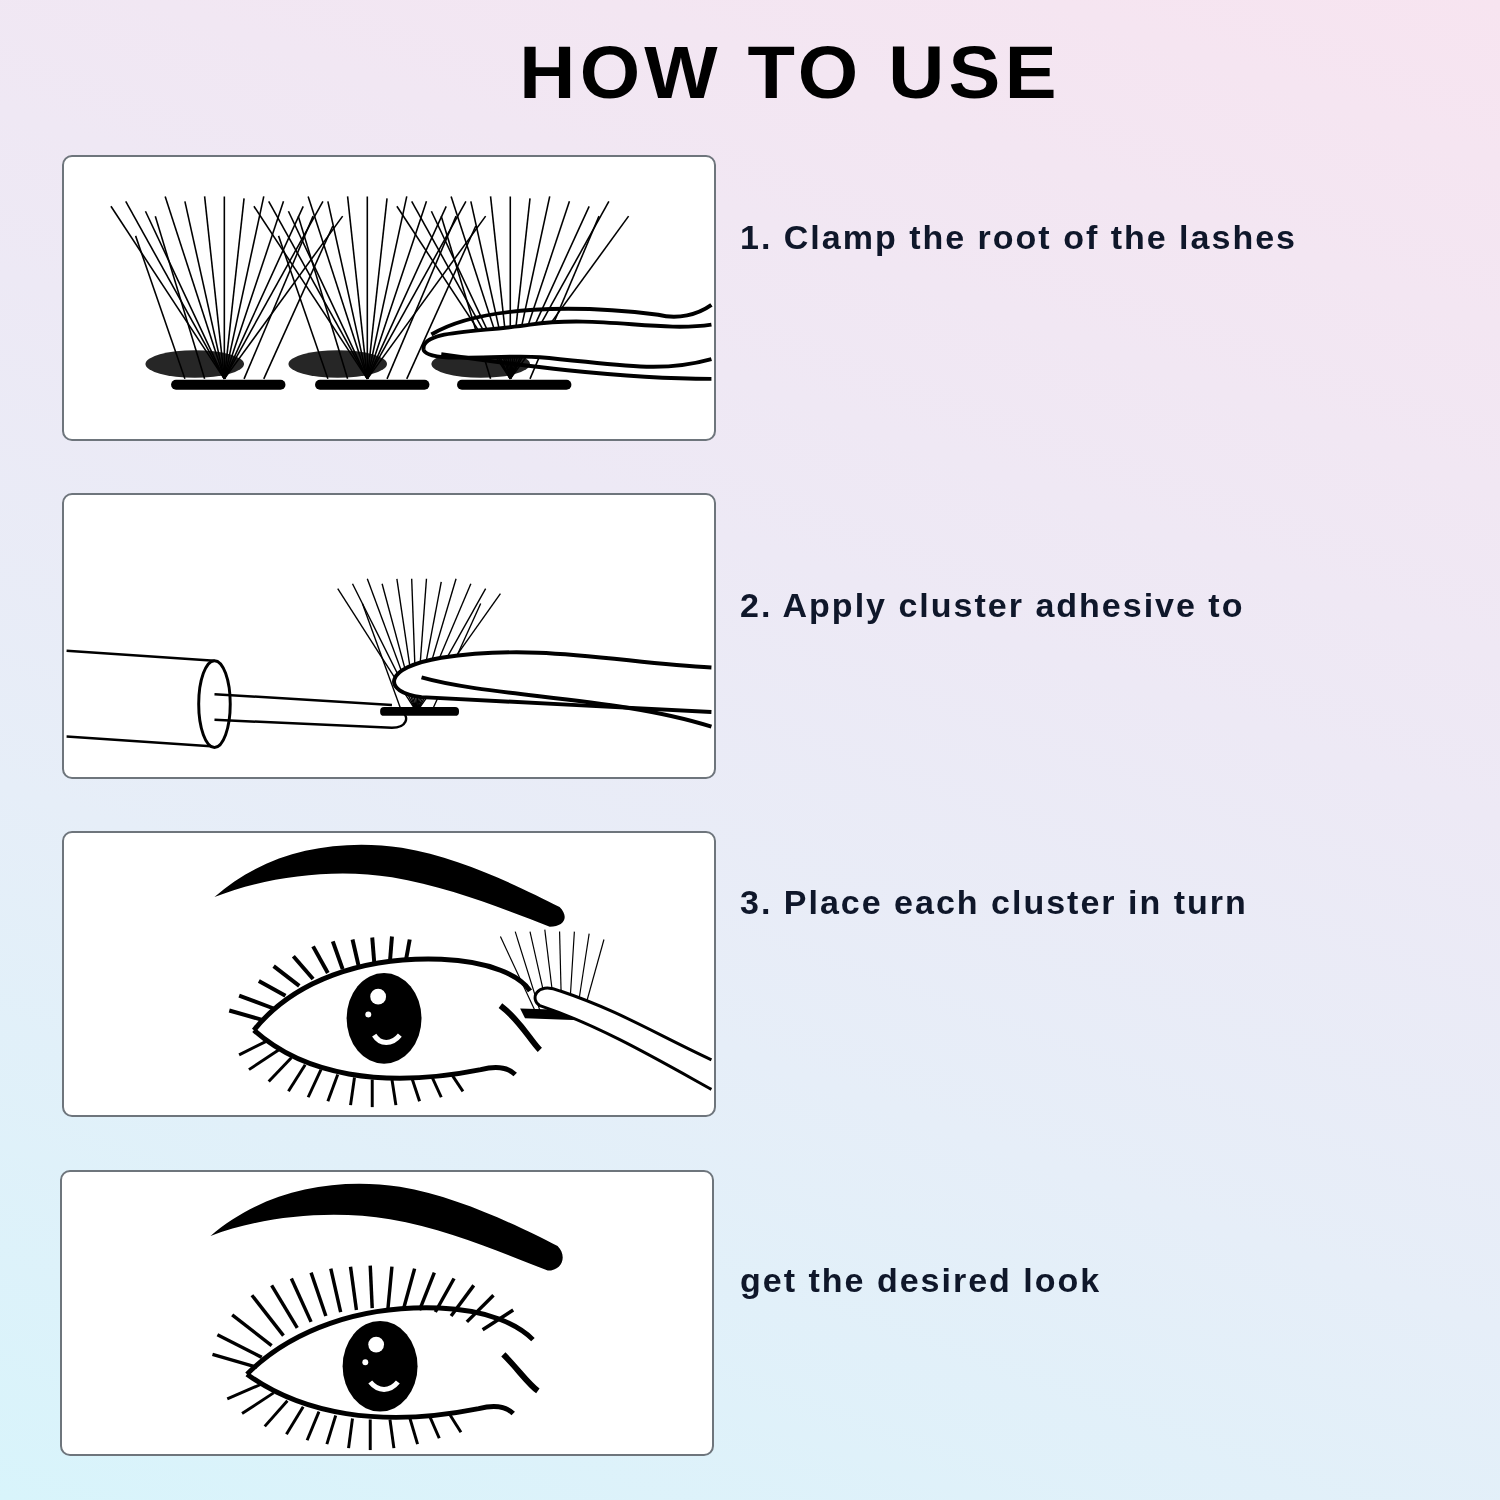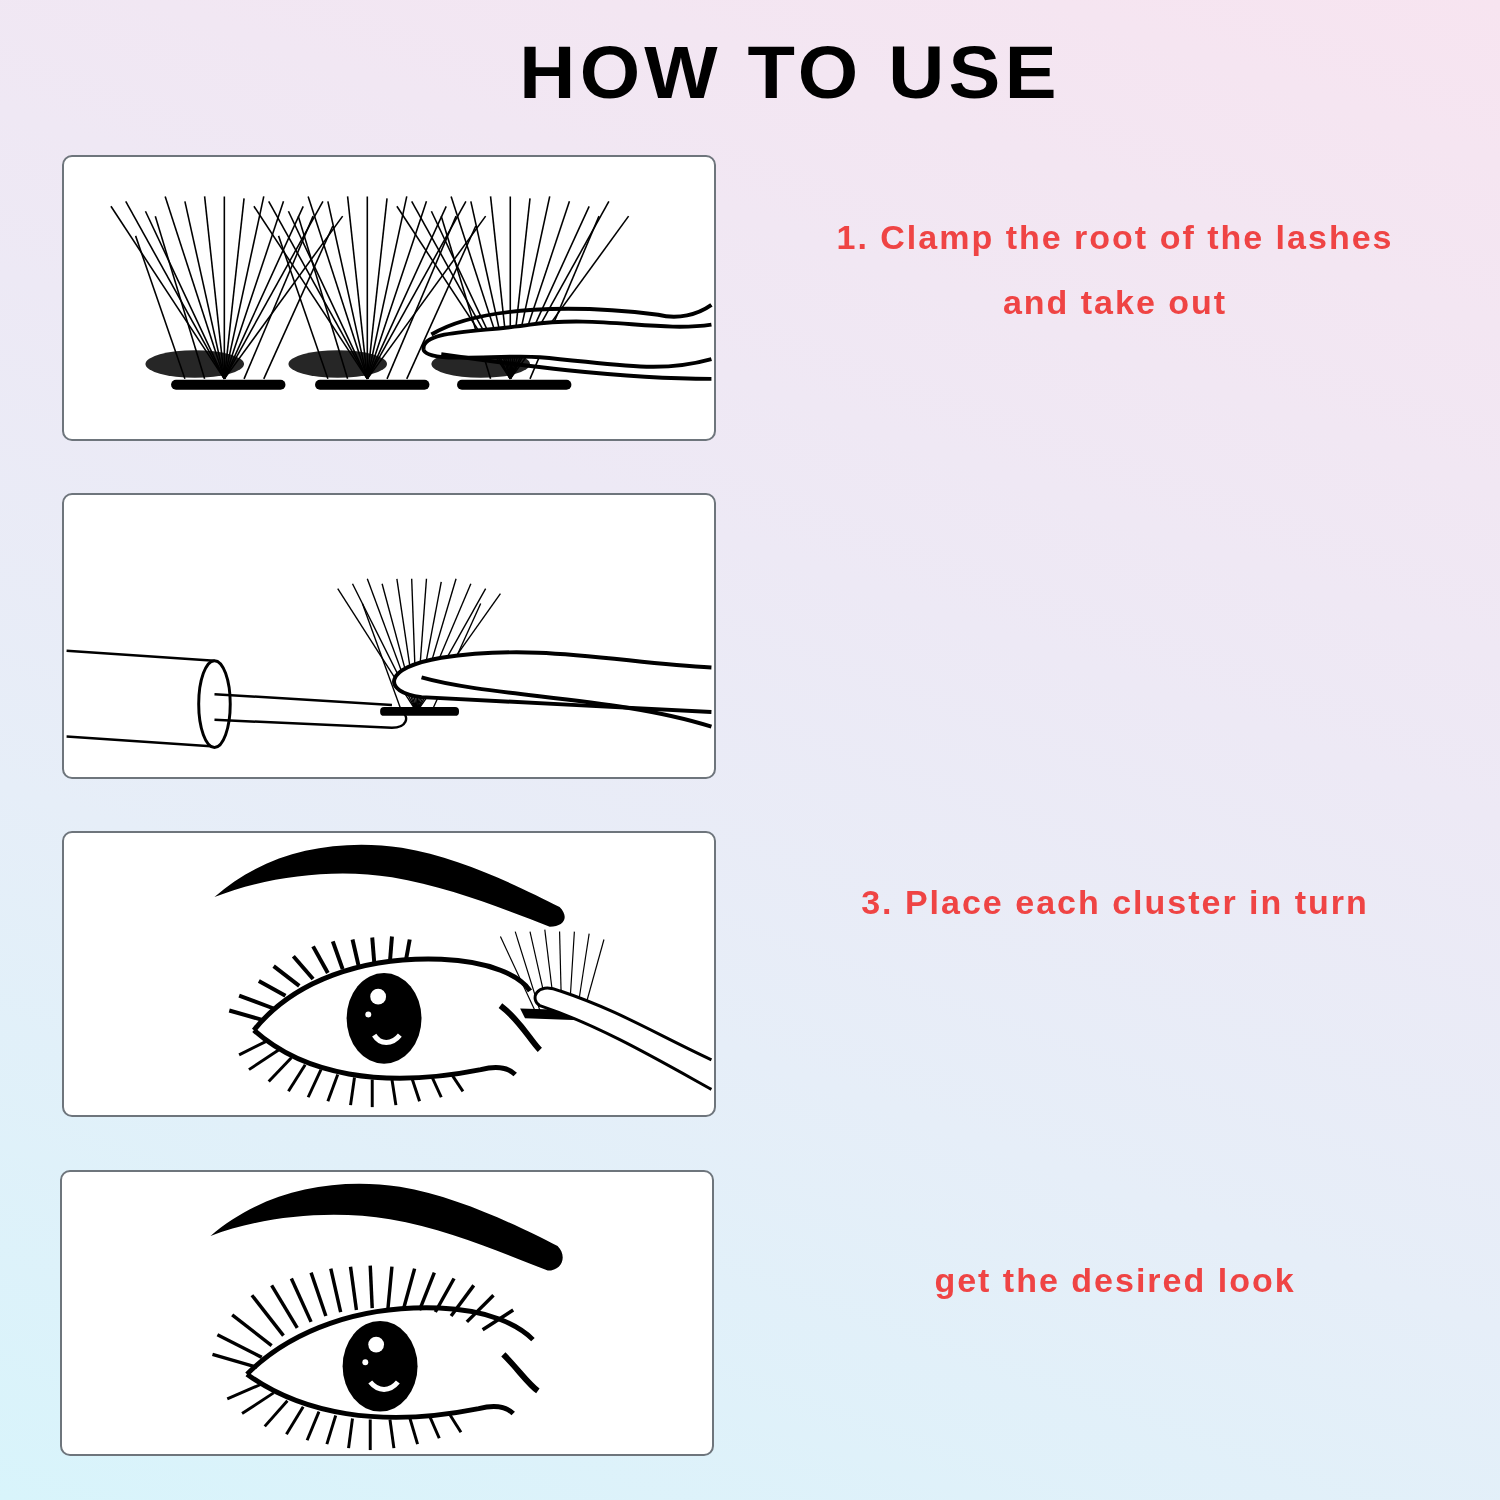--- a/index.html
+++ b/index.html
@@ -13,22 +13,22 @@
     font-size:74px; font-weight:bold; letter-spacing:4px; color:#000;
     transform: scaleX(1.05); transform-origin: 790px 0;
   }
   .panel {
     position:absolute; left:62px; width:654px; height:286px;
     background:#fff; border:2px solid #6e757c; border-radius:10px; box-sizing:border-box;
     overflow:hidden;
   }
   .panel svg { position:absolute; left:0; top:0; width:100%; height:100%; }
   .step {
-    position:absolute; left:740px; width:750px; text-align:center;
-    font-size:34px; font-weight:bold; color:#ef4444; letter-spacing:2px; line-height:65px;
+    position:absolute; left:740px; width:750px; text-align:left;
+    font-size:34px; font-weight:bold; color:#0f172a; letter-spacing:2px; line-height:65px;
   }
   .step span { display:block; }
 </style>
 </head>
 <body>
 
 <div class="title">HOW TO USE</div>
 
 <div class="panel" style="top:155px;">
   <svg viewBox="0 0 654 286">
@@ -100,21 +100,20 @@
     </g>
 
     <path d="M654 170 C600 178 540 160 470 170 C420 178 360 175 362 195 C365 210 440 200 480 203 C560 210 600 220 654 205" fill="#fff" stroke="#000" stroke-width="4"></path>
     <path d="M370 180 C420 150 520 150 600 160 C620 165 640 160 654 150" fill="none" stroke="#000" stroke-width="4"></path>
     <path d="M380 200 C450 210 560 225 654 225" fill="none" stroke="#000" stroke-width="4"></path>
   </svg>
 </div>
 
 <div class="step" style="top:205px;">
   <span>1. Clamp the root of the lashes</span>
-  <span>and take out</span>
 </div>
 
 <div class="panel" style="top:493px;">
   <svg viewBox="0 0 654 286">
     <g stroke="#000" stroke-width="1.4" fill="none">
       <path d="M355 220 L275 95"></path>
         <path d="M355 220 L290 90"></path>
         <path d="M355 220 L305 85"></path>
       <path d="M355 220 L320 90"></path>
         <path d="M355 220 L335 85"></path>
@@ -135,20 +134,21 @@
     <ellipse cx="150" cy="212" rx="16" ry="44" fill="#fff" stroke="#000" stroke-width="3"></ellipse>
     <path d="M150 202 L330 213" stroke="#000" stroke-width="2.5" fill="none"></path>
     <path d="M150 228 L330 236 C345 236 348 225 340 220" stroke="#000" stroke-width="2.5" fill="none"></path>
 
     <path d="M654 175 C560 170 480 150 380 165 C320 175 320 200 360 205 C450 210 560 215 654 220" fill="#fff" stroke="#000" stroke-width="4"></path>
     <path d="M360 185 C430 205 560 205 654 235" fill="none" stroke="#000" stroke-width="4"></path>
   </svg>
 </div>
 
 <div class="step" style="top:573px;">
+  <span>2. Apply cluster adhesive to</span>
 </div>
 
 <div class="panel" style="top:831px;">
   <svg viewBox="0 0 654 286">
 
     <path d="M150 65 C200 20 270 5 340 15 C400 25 460 55 500 75 C510 85 505 95 490 95 C450 80 390 55 330 45 C270 35 200 45 150 65 Z" fill="#000"></path>
 
     <path d="M190 200 C230 150 300 125 380 128 C430 130 460 145 470 160" stroke="#000" stroke-width="5" fill="none"></path>
     <path d="M190 200 C240 245 320 260 420 240 C440 235 450 240 455 245" stroke="#000" stroke-width="5" fill="none"></path>
     <path d="M440 175 C460 190 470 210 480 220" stroke="#000" stroke-width="6" fill="none"></path>

